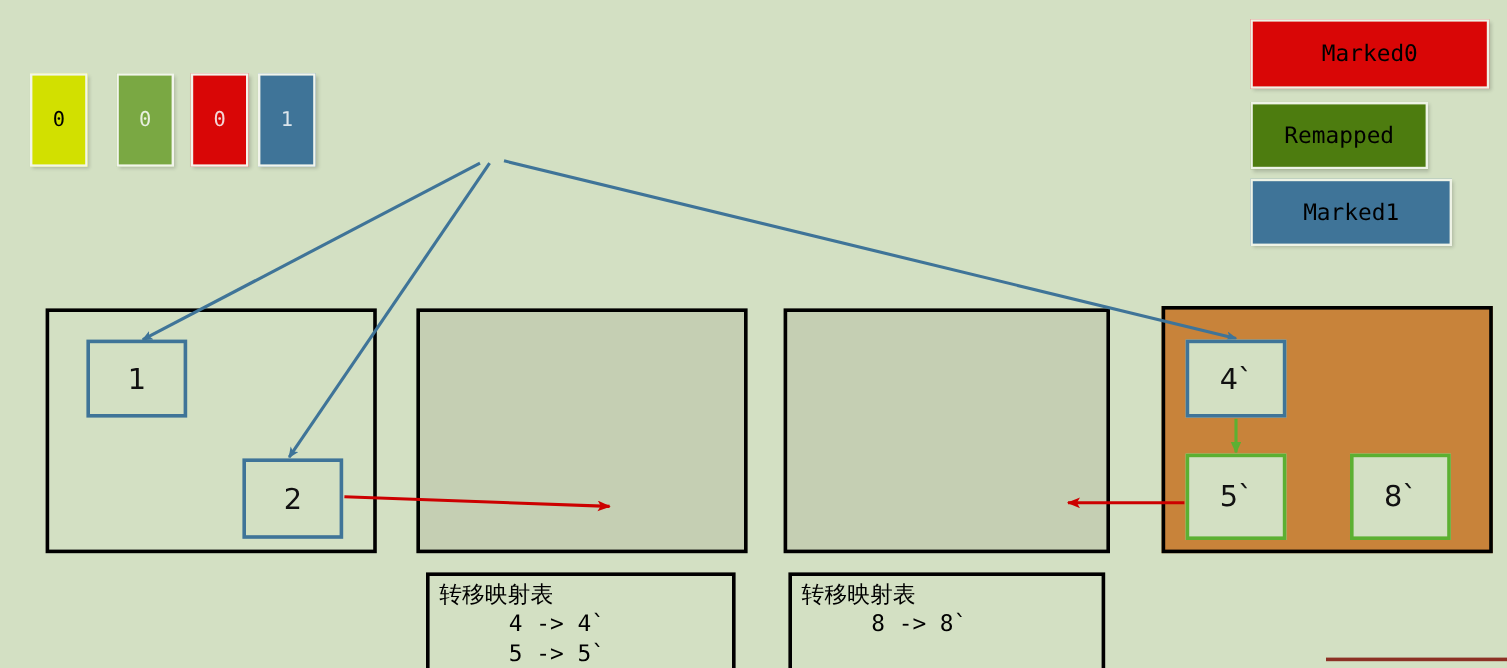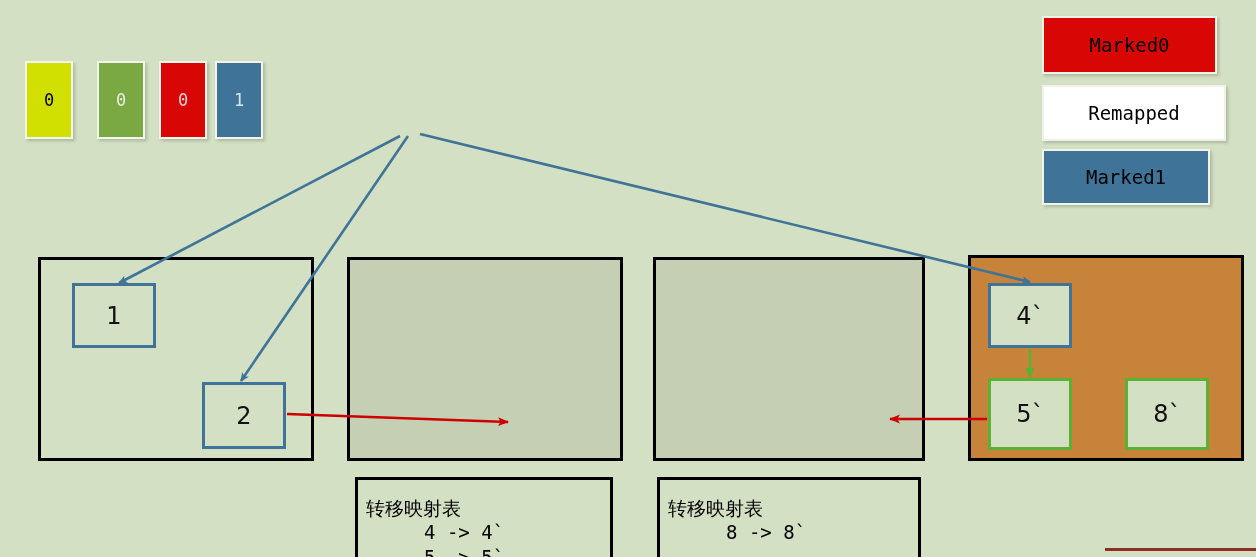--- a/index.html
+++ b/index.html
@@ -107,21 +107,20 @@
     border: 3px solid #000;
     background: transparent;
     z-index: 4;
     padding: 6px 8px 0 8px;
   }
   .xtable .title {
     font-family: "DejaVu Sans", "Liberation Sans", sans-serif;
     font-size: 19px;
     color: #000;
     line-height: 1.15;
-    margin-top: 12px;
   }
   .xtable .rows {
     font-family: "DejaVu Sans Mono", "Liberation Mono", monospace;
     font-size: 19px;
     color: #000;
     margin-left: 58px;
     line-height: 1.35;
     white-space: pre;
   }
 
@@ -144,24 +143,24 @@
   <div class="chip" style="left:97px; top:61px; width:48px; height:78px; background:#7aa843; color:#e9f0e0;">
     <span>0</span>
   </div>
   <div class="chip" style="left:159px; top:61px; width:48px; height:78px; background:#d90606; color:#f3d6d6;">
     <span>0</span>
   </div>
   <div class="chip" style="left:215px; top:61px; width:48px; height:78px; background:#3f7498; color:#dbe5ec;">
     <span>1</span>
   </div>
 
-  <div class="legend-item" style="left:1042px; top:16px; width:175px; height:58px; background:#d90606;">
+  <div class="legend-item" style="left:1042px; top:16px; width:199px; height:58px; background:#d90606;">
     <span>Marked0</span>
   </div>
-  <div class="legend-item" style="left:1042px; top:85px; width:184px; height:56px; background:#ffffff;">
+  <div class="legend-item" style="left:1042px; top:85px; width:148px; height:56px; background:#4d7c0f;">
     <span>Remapped</span>
   </div>
   <div class="legend-item" style="left:1042px; top:149px; width:168px; height:56px; background:#3f7498;">
     <span>Marked1</span>
   </div>
 
 
   <div class="region" style="left:38px; top:257px; width:276px; height:204px; background:transparent;"></div>
 
   <div class="region" style="left:347px; top:257px; width:276px; height:204px; background:#c5cfb3;"></div>

